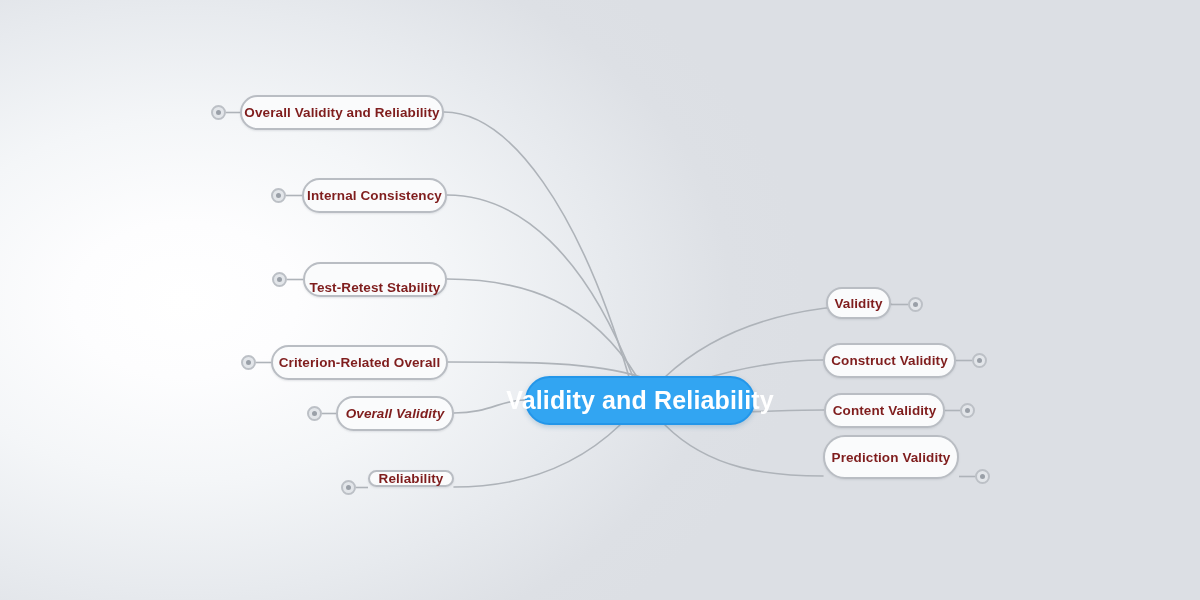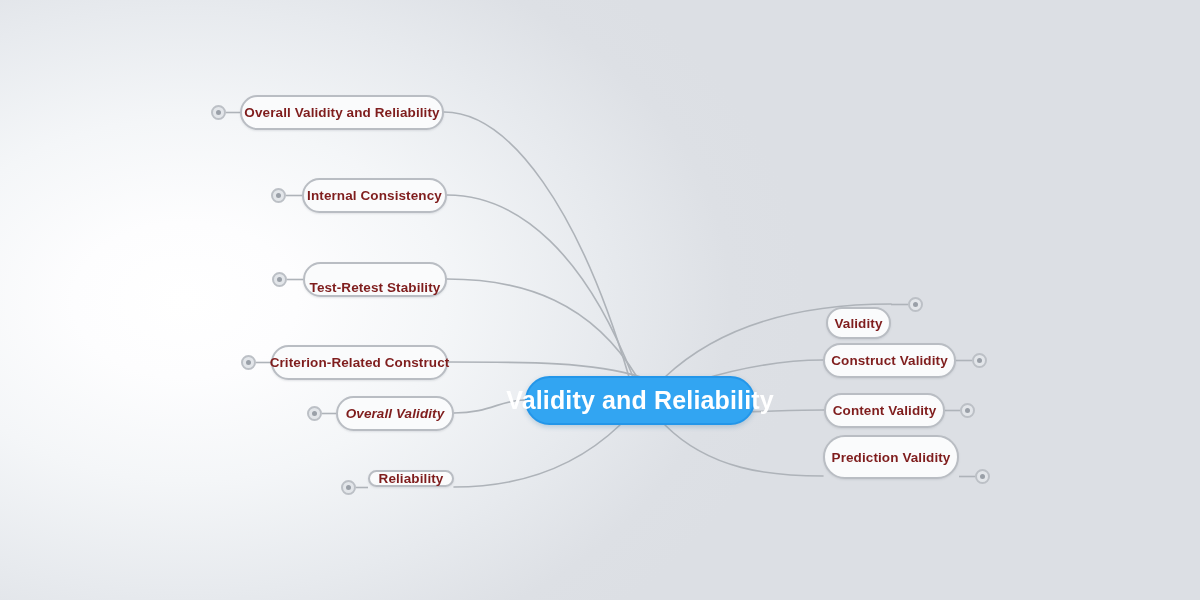--- a/index.html
+++ b/index.html
@@ -119,38 +119,38 @@
       <div class="handle" style="left: 271px; top: 188px;">
         <span class="dot"></span>
       </div>
       <div class="node" style="left: 303px; top: 262px; width: 144px; height: 35px; align-items: flex-end;">
         <span>Test-Retest Stability</span>
       </div>
       <div class="handle" style="left: 272px; top: 272px;">
         <span class="dot"></span>
       </div>
       <div class="node" style="left: 271px; top: 345px; width: 177px; height: 35px;">
-        <span>Criterion-Related Construct</span>
+        <span>Criterion-Related Overall</span>
       </div>
       <div class="handle" style="left: 241px; top: 355px;">
         <span class="dot"></span>
       </div>
       <div class="node" style="left: 336px; top: 396px; width: 118px; height: 35px; font-style: italic;">
         <span>Overall Validity</span>
       </div>
       <div class="handle" style="left: 307px; top: 406px;">
         <span class="dot"></span>
       </div>
       <div class="node" style="left: 368px; top: 470px; width: 86px; height: 17px;">
         <span>Reliability</span>
       </div>
       <div class="handle" style="left: 341px; top: 480px;">
         <span class="dot"></span>
       </div>
-      <div class="node" style="left: 826px; top: 287px; width: 65px; height: 32px; margin-top: 20px;">
+      <div class="node" style="left: 826px; top: 287px; width: 65px; height: 32px;">
         <span>Validity</span>
       </div>
       <div class="handle" style="left: 908px; top: 297px;">
         <span class="dot"></span>
       </div>
       <div class="node" style="left: 823px; top: 343px; width: 133px; height: 35px;">
         <span>Construct Validity</span>
       </div>
       <div class="handle" style="left: 972px; top: 353px;">
         <span class="dot"></span>

